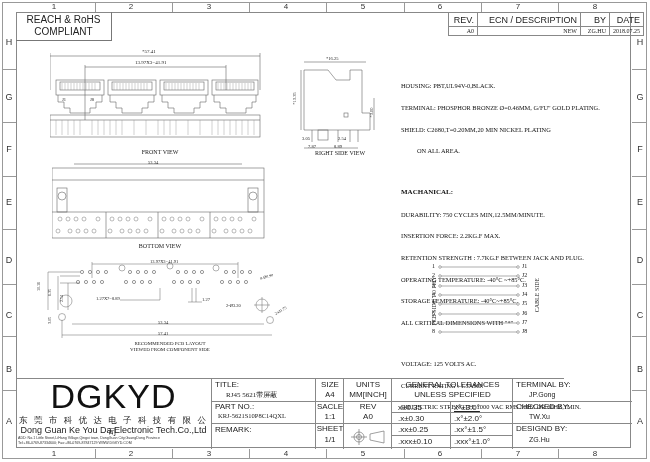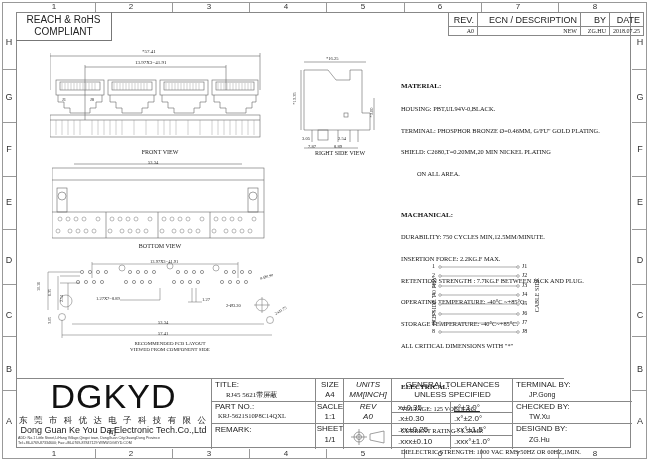--- a/index.html
+++ b/index.html
@@ -403,35 +403,33 @@
   <div class="abs view-label" style="left:254px;top:50px;font-size:4px;transform:rotate(-30deg);">2-Ø1.75</div>
   <div class="abs view-label" style="left:14px;top:26px;font-size:4px;transform:rotate(-90deg);">10.16</div>
   <div class="abs view-label" style="left:26px;top:32px;font-size:4px;transform:rotate(-90deg);">6.35</div>
   <div class="abs view-label" style="left:38px;top:38px;font-size:4px;transform:rotate(-90deg);">2.54</div>
   <div class="abs view-label" style="left:26px;top:60px;font-size:4px;transform:rotate(-90deg);">3.05</div>
 </div>
 <div class="abs view-label" style="left:110px;top:341px;width:120px;font-size:5px;">RECOMMENDED PCB LAYOUT</div>
 <div class="abs view-label" style="left:110px;top:347px;width:120px;font-size:5px;">VIEWED FROM COMPONENT SIDE</div>
 
 <div class="abs notes" style="left:401px;top:68px;">
-  <div><b>MATERIAL:</b></div>
   <div>HOUSING: PBT,UL94V-0,BLACK.</div>
   <div>TERMINAL: PHOSPHOR BRONZE Ø=0.46MM, G/FU" GOLD PLATING.</div>
   <div>SHIELD: C2680,T=0.20MM,20 MIN NICKEL PLATING</div>
   <div>          ON ALL AREA.</div>
   <div style="height:5px"></div>
   <div><b>MACHANICAL:</b></div>
   <div>DURABILITY: 750 CYCLES MIN,12.5MM/MINUTE.</div>
   <div>INSERTION FORCE: 2.2KG.F MAX.</div>
   <div>RETENTION STRENGTH : 7.7KG.F BETWEEN JACK AND PLUG.</div>
   <div>OPERATING TEMPERATURE: -40°C ~+85°C.</div>
   <div>STORAGE TEMPERATURE: -40°C~+85°C.</div>
   <div>ALL CRITICAL DIMENSIONS WITH "*"</div>
   <div style="height:5px"></div>
-  <div><b>ELECTRICAL:</b></div>
   <div>VOLTAGE: 125 VOLTS AC.</div>
   <div>CURRENT RATING : 1.5AMP.</div>
   <div>DIELECTRIC STRENGTH: 1000 VAC RMS 50HZ OR 60HZ,1MIN.</div>
   
   
   
   
   
 </div>
 
@@ -508,21 +506,21 @@
     <div class="hline" style="left:0;top:22px;width:28px;"></div>
     <div class="hline" style="left:0;top:44px;width:28px;"></div>
     <div class="abs lbl ctr" style="left:0;top:1px;width:28px;">SIZE</div>
     <div class="abs lbl ctr" style="left:0;top:11px;width:28px;font-family:Liberation Mono, monospace;">A4</div>
     <div class="abs lbl ctr" style="left:0;top:23px;width:28px;">SACLE</div>
     <div class="abs lbl ctr" style="left:0;top:33px;width:28px;">1:1</div>
     <div class="abs lbl ctr" style="left:0;top:45px;width:28px;">SHEET</div>
     <div class="abs lbl ctr" style="left:0;top:56px;width:28px;">1/1</div>
   </div>
 
-  <div class="tb-cell" style="left:327px;top:0;width:48px;height:70px;font-style:italic;">
+  <div class="tb-cell" style="left:327px;top:0;width:48px;height:70px;">
     <div class="hline" style="left:0;top:22px;width:48px;"></div>
     <div class="hline" style="left:0;top:44px;width:48px;"></div>
     <div class="abs lbl ctr" style="left:0;top:1px;width:48px;">UNITS</div>
     <div class="abs lbl ctr" style="left:0;top:11px;width:48px;">MM[INCH]</div>
     <div class="abs lbl ctr" style="left:0;top:23px;width:48px;">REV</div>
     <div class="abs lbl ctr" style="left:0;top:33px;width:48px;">A0</div>
     <svg class="abs" style="left:6px;top:50px;" width="38" height="16" viewBox="0 0 38 16">
       <g stroke="#777" stroke-width="0.7" fill="none">
         <circle cx="9" cy="8" r="5"></circle>
           <circle cx="9" cy="8" r="2.5"></circle>

